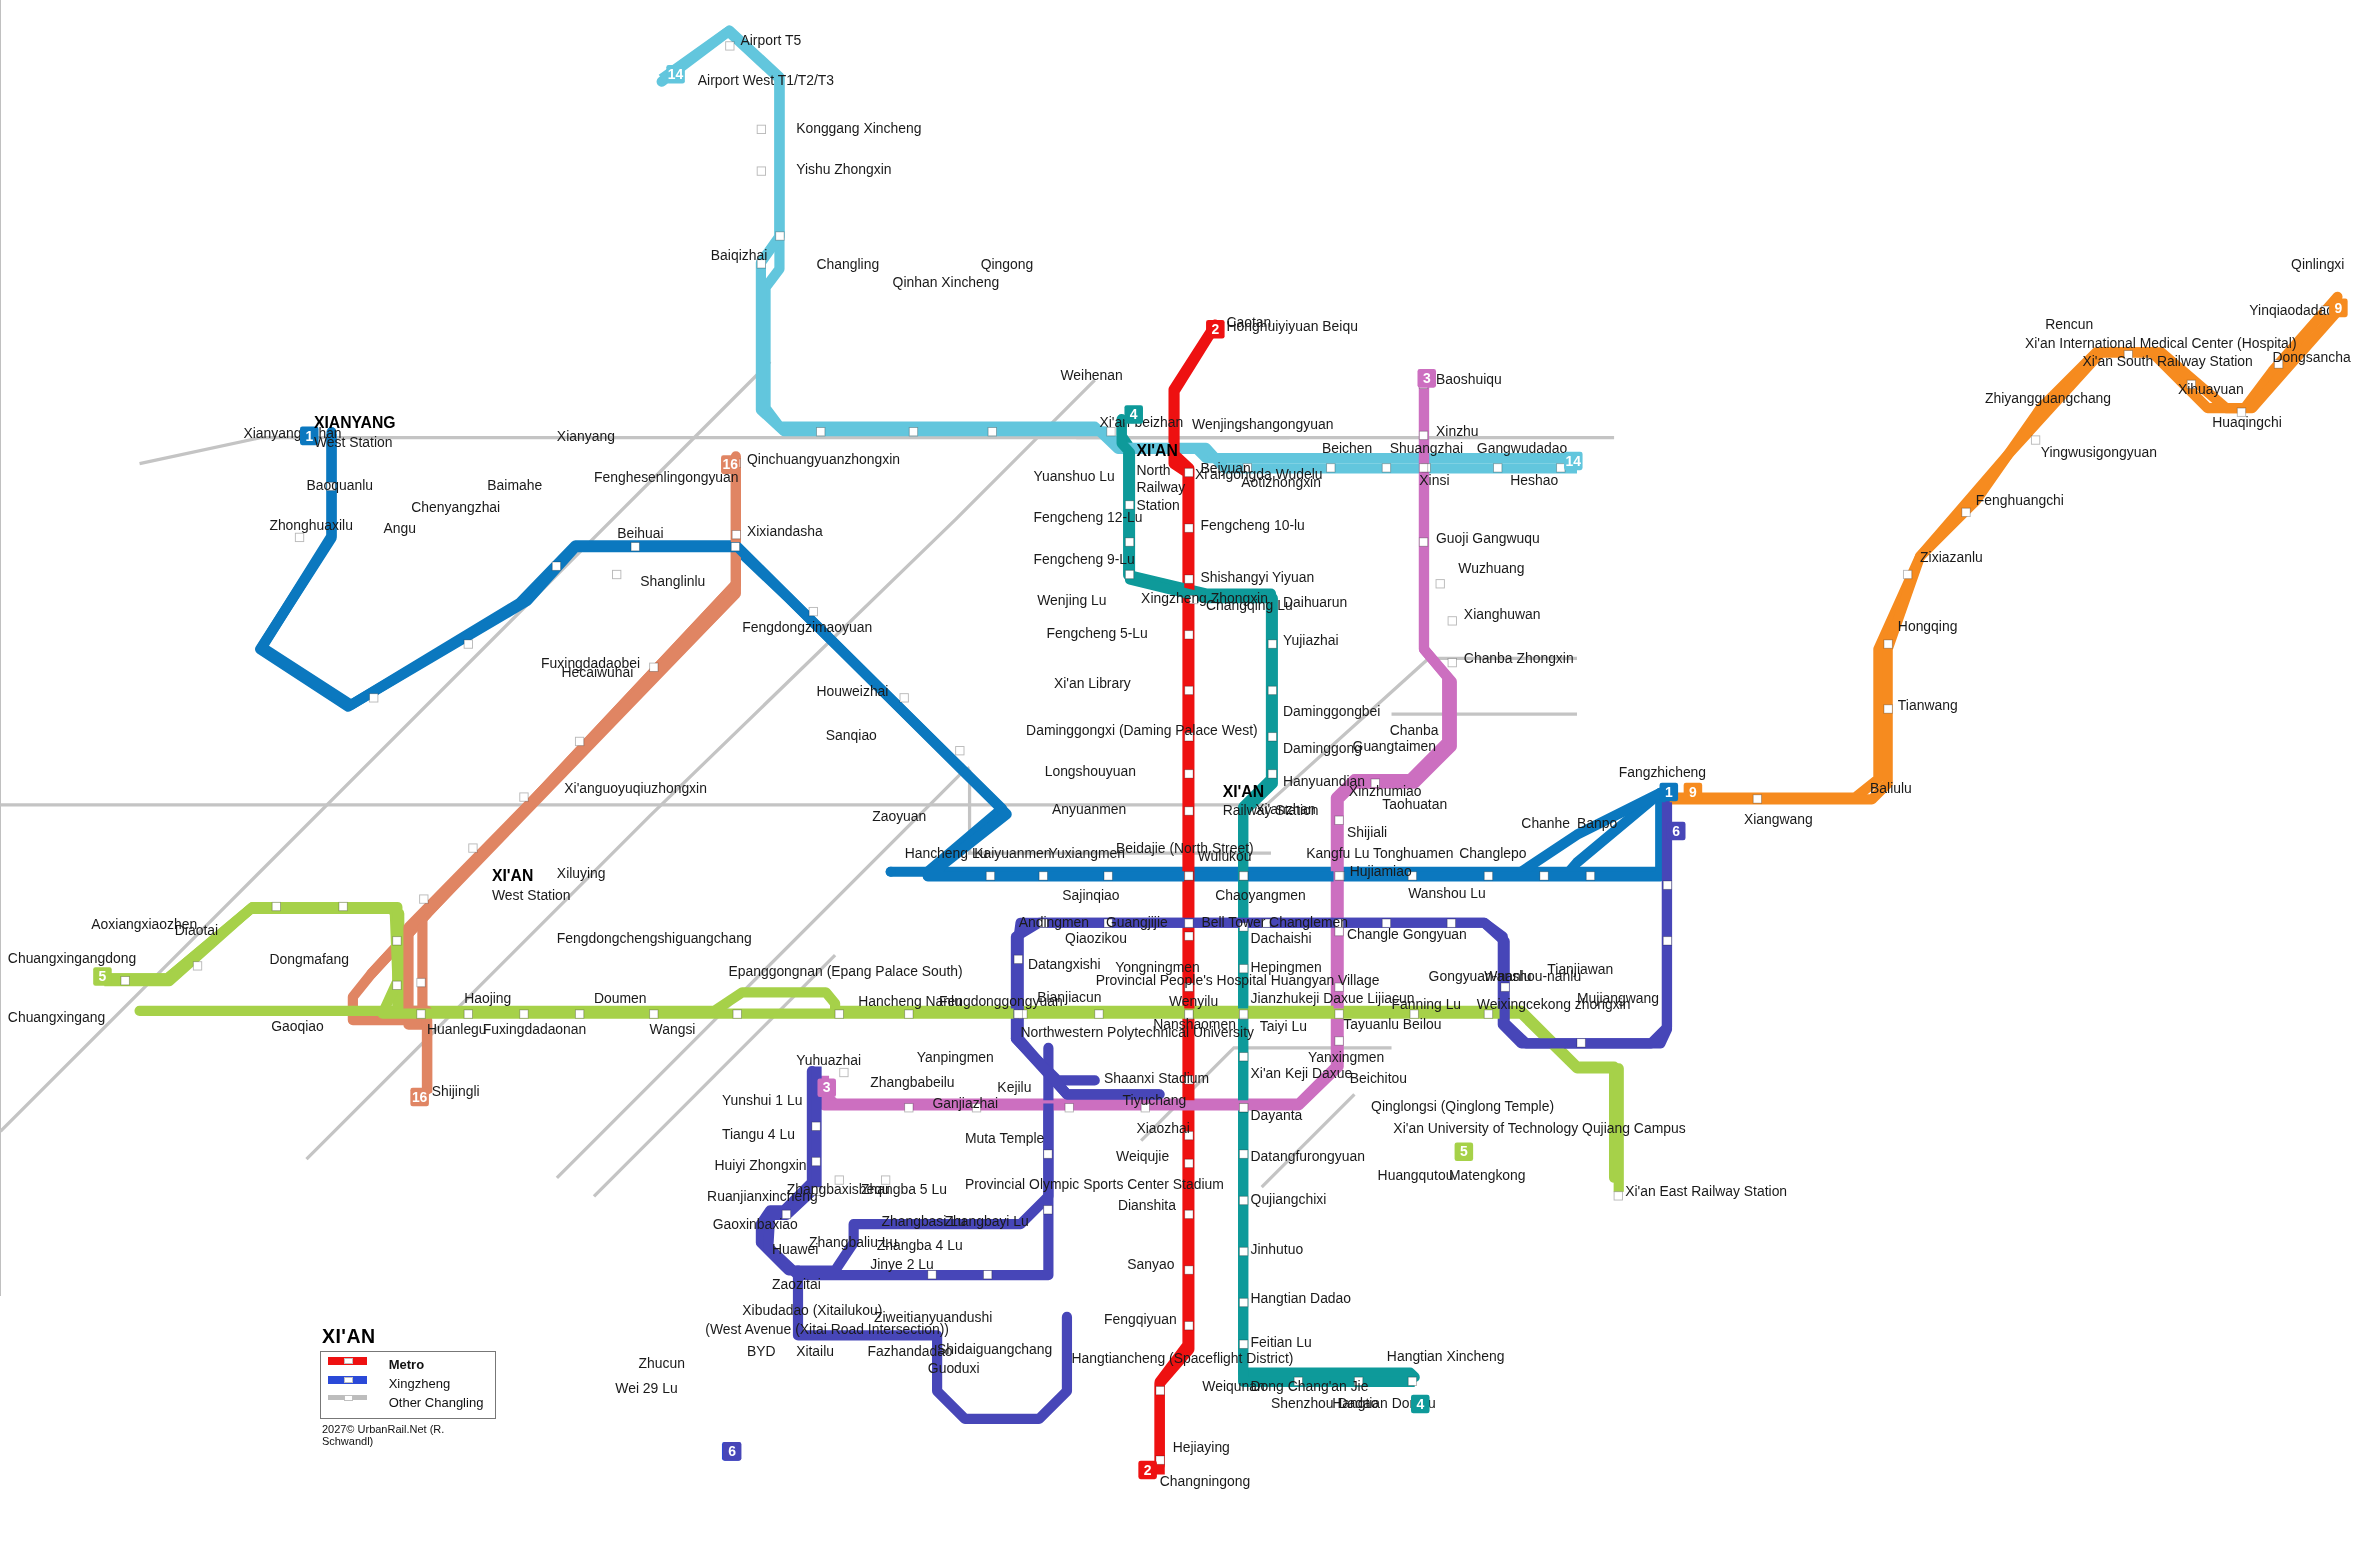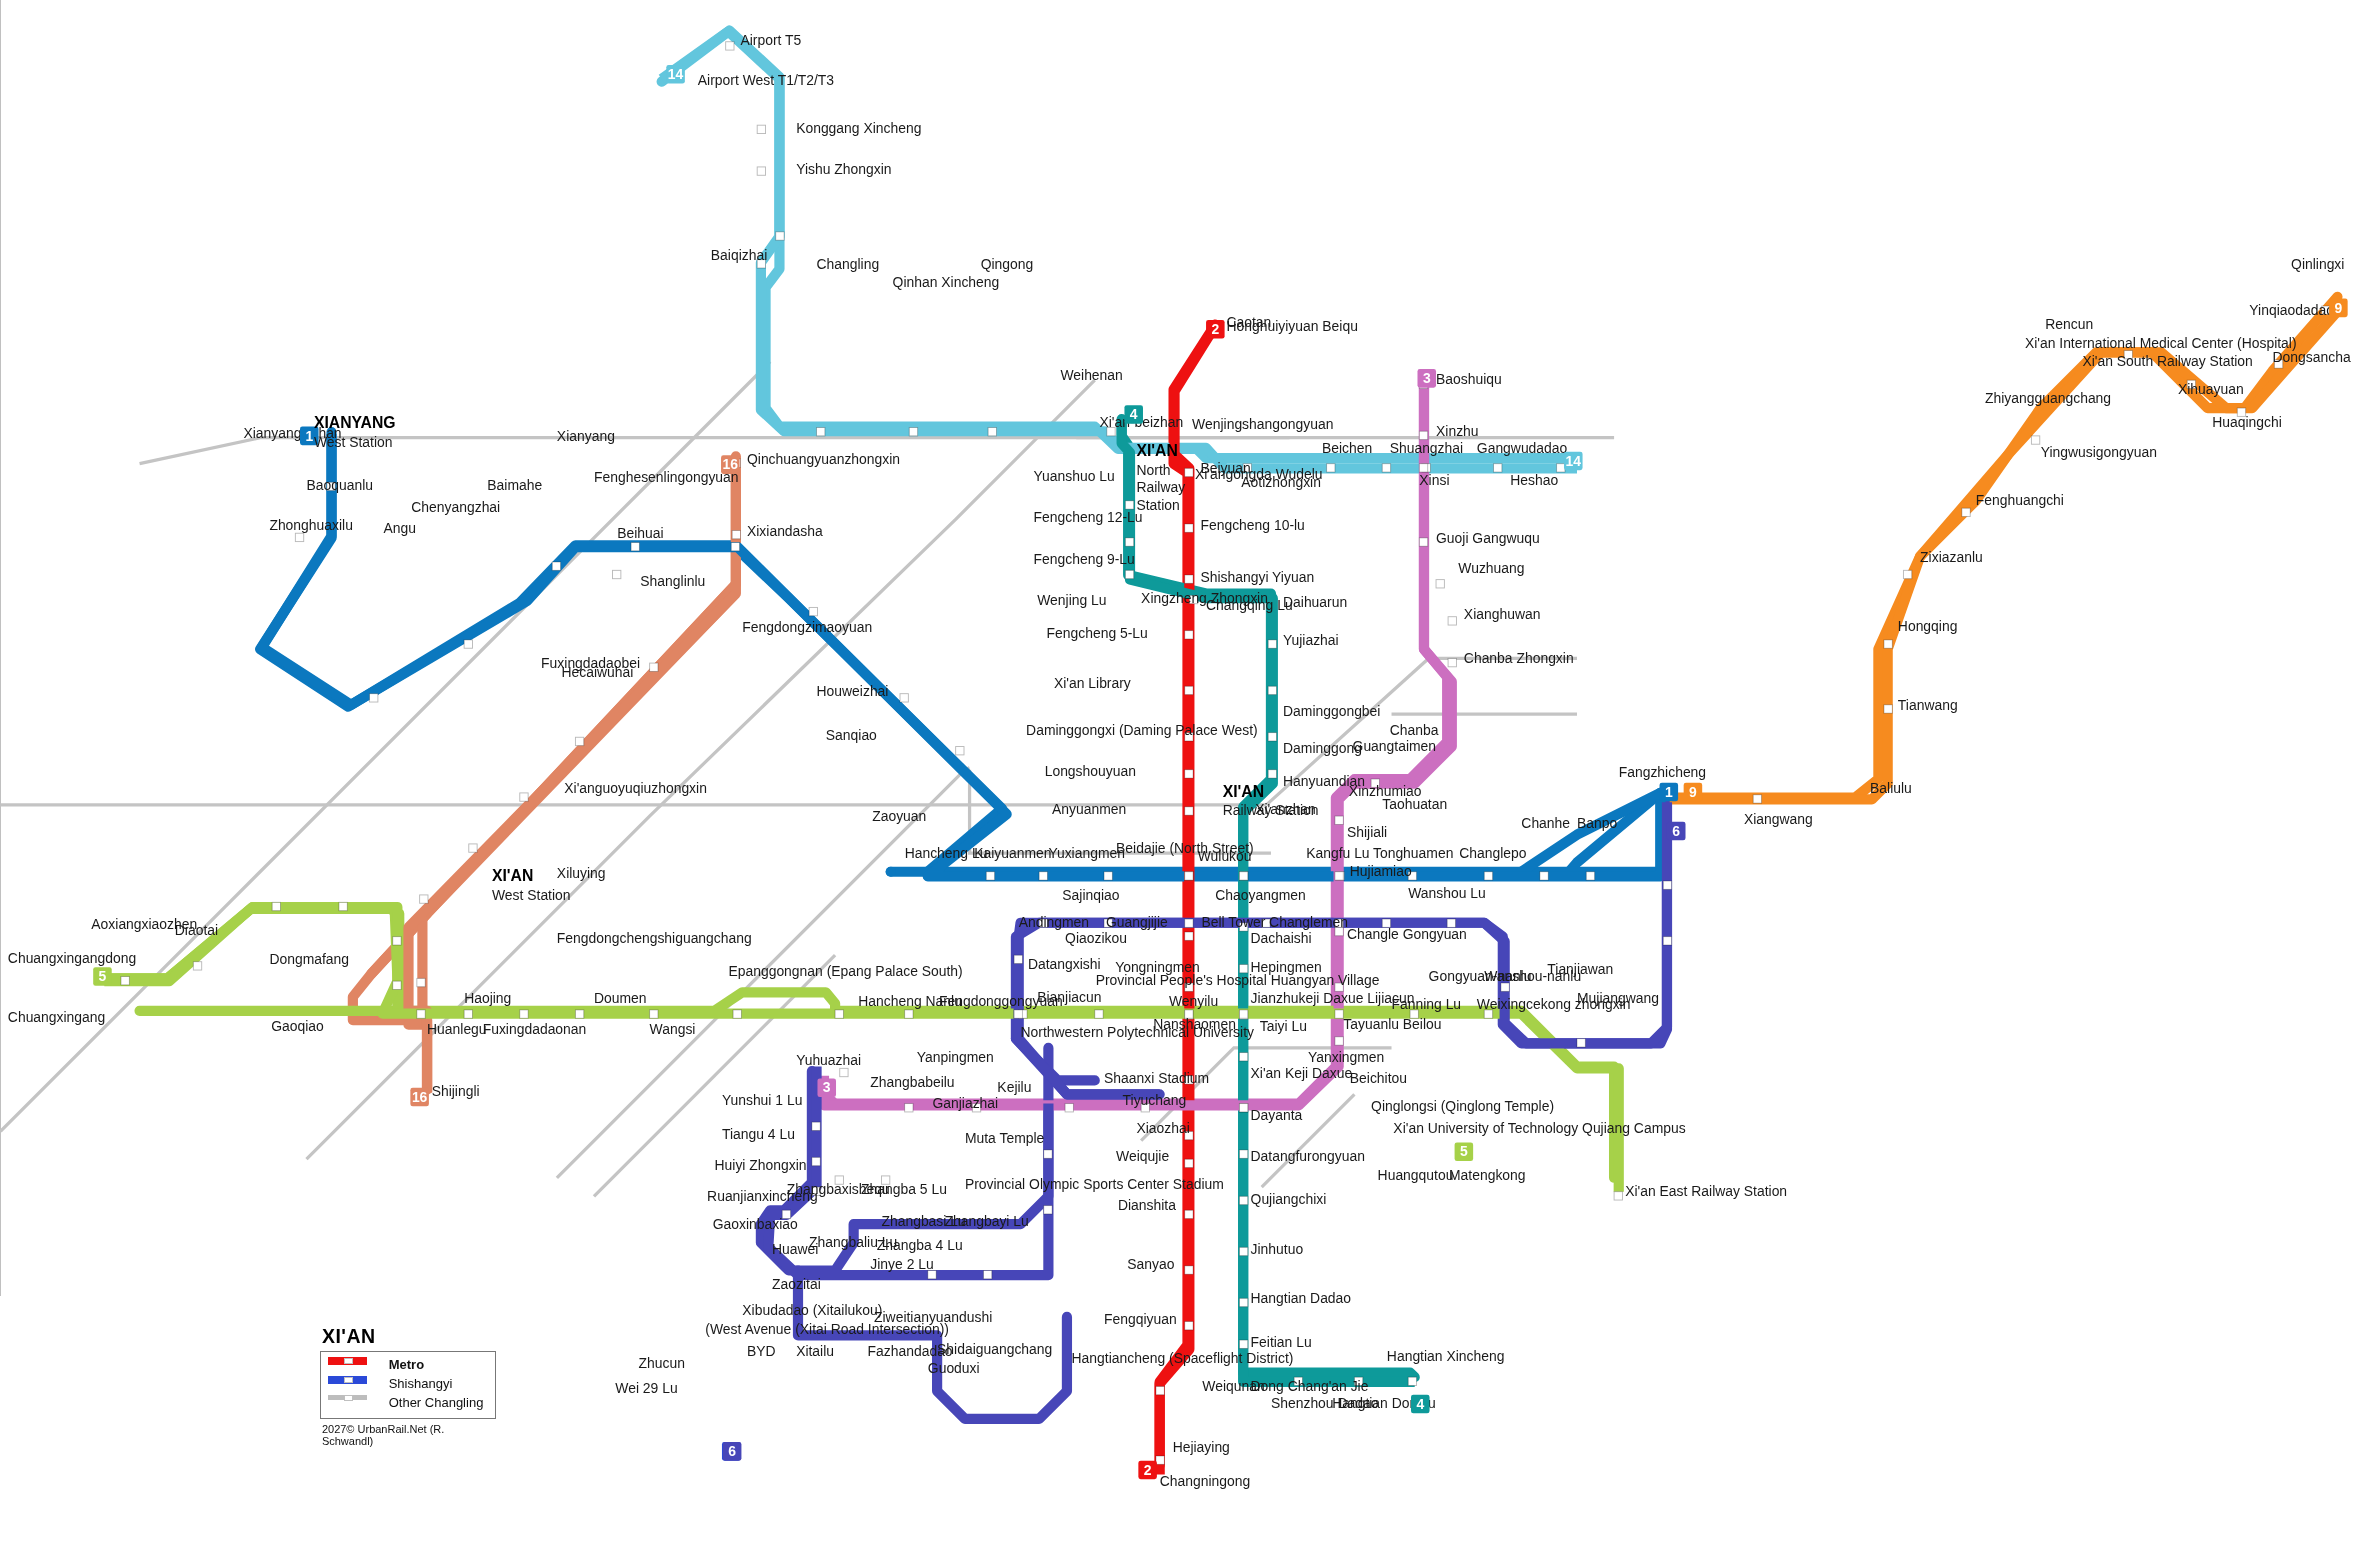--- a/index.html
+++ b/index.html
@@ -652,21 +652,21 @@
     <div class="row">
       <span class="swatch" style="background:#ee1111">
             <i></i>
           </span>
       <span class="lbl b">Metro</span>
     </div>
     <div class="row">
       <span class="swatch" style="background:#2a49d8">
             <i></i>
           </span>
-      <span class="lbl">Shishangyi</span>
+      <span class="lbl">Xingzheng</span>
     </div>
     <div class="row">
       <span class="swatch" style="background:#bdbdbd;height:4.6px">
             <i style="top:0"></i>
           </span>
       <span class="lbl">Other Changling</span>
     </div>
   </div>
   <div class="credit">2027© UrbanRail.Net (R. Schwandl)</div>
 </div>

